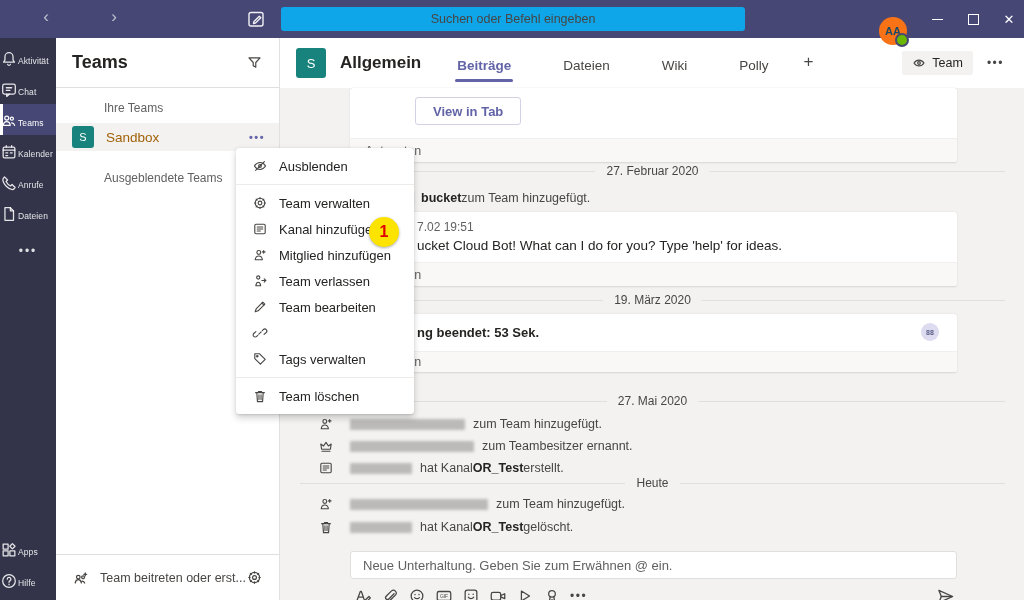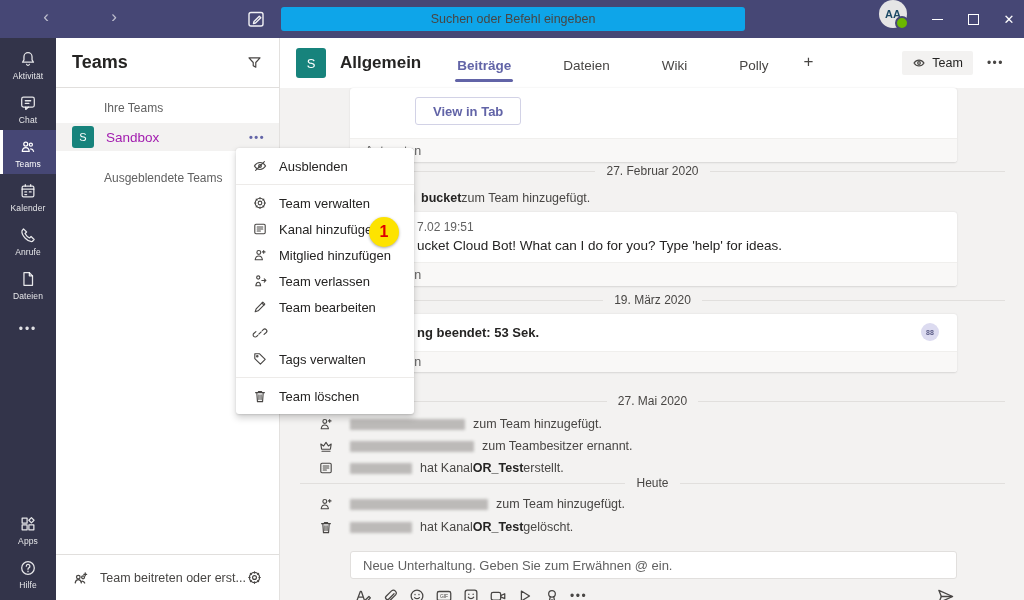--- a/index.html
+++ b/index.html
@@ -9,52 +9,52 @@
 
   
   .topbar{position:absolute;top:0;left:0;right:0;height:38px;background:#464775;color:#fff;z-index:30;}
   .nav-arrow{position:absolute;top:7px;font-size:17px;color:rgba(255,255,255,.65);width:20px;text-align:center;}
   .nav-back{left:36px;} .nav-fwd{left:104px;}
   .tb-compose{position:absolute;left:246px;top:9px;width:20px;height:20px;color:rgba(255,255,255,.92);}
   .search{position:absolute;left:281px;top:7px;width:464px;height:24px;}
   .search input{width:100%;height:100%;box-sizing:border-box;border:none;border-radius:3px;background:#0ea5e9;
      text-align:center;font-size:12.5px;color:#484644;font-family:"Liberation Sans",sans-serif;outline:none;}
   .search input::placeholder{color:#484644;opacity:1;}
-  .tb-avatar{position:absolute;left:879px;top:0;width:28px;height:28px;border-radius:50%;background:#e5e5e5;
+  .tb-avatar{position:absolute;left:879px;top:17px;width:28px;height:28px;border-radius:50%;background:#f97316;
      color:#1c4a66;font-size:11px;font-weight:bold;display:flex;align-items:center;justify-content:center;}
   .presence{position:absolute;right:-2px;bottom:-2px;width:10px;height:10px;border-radius:50%;
      background:#6bb700;border:2px solid #464775;}
   .winbtn{position:absolute;top:0;width:32px;height:38px;display:flex;align-items:center;justify-content:center;color:#fff;}
   .win-min{left:921px;} .win-max{left:957px;} .win-close{left:993px;font-size:13px;}
   .win-min i{display:block;width:11px;height:1px;background:#fff;}
   .win-max i{display:block;width:9px;height:9px;border:1px solid #fff;}
 
   
   .rail{position:absolute;top:38px;left:0;width:56px;bottom:0;background:#33344a;display:flex;flex-direction:column;z-index:20;}
-  .rail-item{position:relative;display:flex;flex-direction:column;align-items:center;padding:8px 0 5px;
-     color:rgba(255,255,255,.88);justify-content:space-between;}
+  .rail-item{position:relative;display:flex;flex-direction:row;align-items:center;padding:8px 0 5px;
+     color:rgba(255,255,255,.88);}
   .rail-item .ric{width:18px;height:18px;}
   .rail-item .lbl{font-size:8.5px;margin-top:3px;letter-spacing:.1px;}
   .rail-item.active{background:#464775;color:#fff;}
   .rail-item.active::before{content:"";position:absolute;left:0;top:0;bottom:0;width:3px;background:#fff;}
   .rail-dots{margin-top:16px;text-align:center;color:rgba(255,255,255,.85);font-size:12px;letter-spacing:2px;}
   .rail-spacer{flex:1;}
 
   
   .panel{position:absolute;top:38px;left:56px;width:224px;bottom:0;background:#fff;border-right:1px solid #e3e1df;
      box-sizing:border-box;z-index:10;}
   .panel-header{height:49px;display:flex;align-items:center;justify-content:space-between;padding:0 16px;}
   .panel-title{font-size:18px;font-weight:bold;color:#252423;}
   .funnel{width:17px;height:17px;color:#484644;}
   .panel-divider{height:1px;background:#e1dfdd;}
   .section-label{font-size:12px;color:#616161;padding:13px 8px 8px;margin-left:40px;}
   .team-row{height:28px;background:#f3f2f1;display:flex;align-items:center;padding:0 14px 0 16px;}
   .team-avatar{width:22px;height:22px;border-radius:3px;background:#17837c;color:#fff;font-size:11px;
      display:flex;align-items:center;justify-content:center;}
-  .team-name{flex:1;margin-left:12px;font-size:13.5px;color:#a21caf;}
+  .team-name{flex:1;margin-left:12px;font-size:13.5px;color:#a16207;}
   .team-dots{color:#6264a7;font-size:11px;letter-spacing:1.5px;font-weight:bold;}
   .hidden-label{padding-top:20px;}
   .panel-bottom{position:absolute;left:0;right:0;bottom:0;}
   .join-row{height:45px;display:flex;align-items:center;padding:0 16px;color:#484644;}
   .join-row .jic{width:18px;height:18px;}
   .join-label{flex:1;margin-left:10px;font-size:12.5px;}
   .gear-sm{width:17px;height:17px;color:#484644;}
 
   
   .ctx-menu{position:absolute;left:236px;top:148px;width:178px;background:#fff;border-radius:3px;padding:5px 0;

